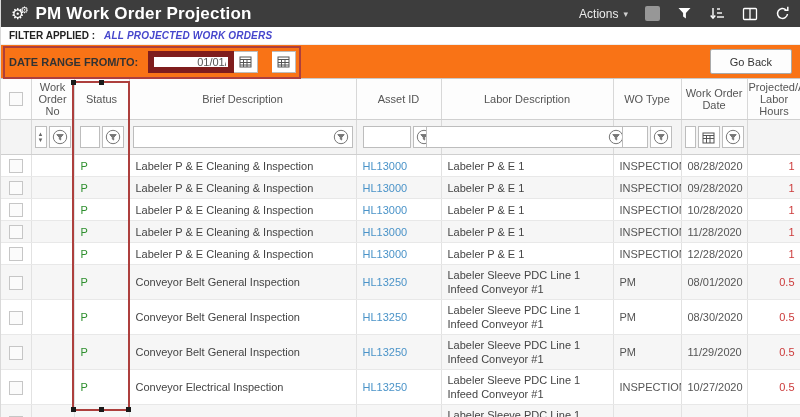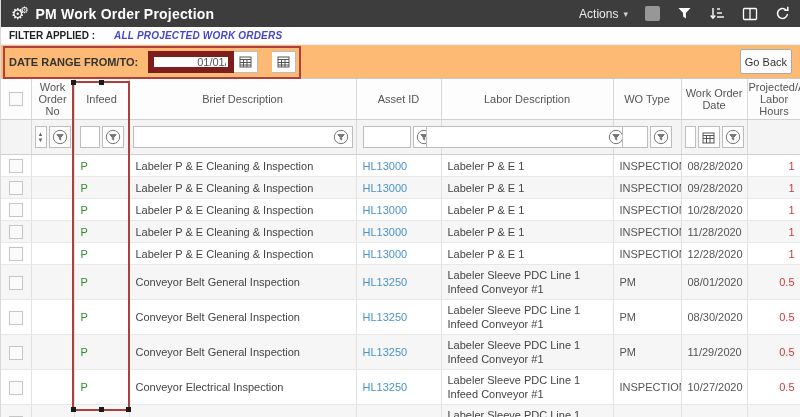--- a/index.html
+++ b/index.html
@@ -4,39 +4,39 @@
 <style>
   html,body{margin:0;padding:0;}
   body{font-family:"Liberation Sans", sans-serif;background:#fff;}
   .app{position:relative;width:800px;height:417px;overflow:hidden;background:#fff;border-left:1px solid #d9d9d9;box-sizing:border-box;}
 
   
   .titlebar{height:27px;background:#3d3d3d;color:#fff;display:flex;align-items:center;padding:0 10px;box-sizing:border-box;}
   .cogs{color:#fff;white-space:nowrap;line-height:1;}
   .cogs .g1{font-size:15px;}
   .cogs .g2{font-size:9px;margin-left:-4px;vertical-align:top;}
-  .tb-title{font-size:14px;font-weight:600;margin-left:7px;letter-spacing:.2px;}
+  .tb-title{font-size:17px;font-weight:600;margin-left:7px;letter-spacing:.2px;}
   .tb-right{margin-left:auto;display:flex;align-items:center;gap:17px;}
   .actions{font-size:12px;color:#ececec;display:flex;align-items:center;gap:5px;cursor:default;}
   .chev{font-size:9px;color:#cfcfcf;}
   .swatch{width:15px;height:15px;background:#979797;border-radius:2px;}
   .tbicon{display:flex;align-items:center;}
 
   
   .filterbar{height:18px;background:#fff;display:flex;align-items:center;padding:0 8px;font-size:10px;border-bottom:1px solid #ededed;box-sizing:border-box;}
   .fa-label{font-weight:bold;color:#222;}
-  .fa-value{color:#4646cc;font-style:italic;font-weight:bold;margin-left:19px;letter-spacing:.2px;}
-
-  
-  .datebar{height:34px;background:#fdba74;display:flex;align-items:center;padding:0 8px;border-bottom:1px solid #c9c9c9;box-sizing:border-box;}
+  .fa-value{color:#4646cc;font-style:italic;font-weight:bold;margin-left:9px;letter-spacing:.2px;}
+
+  
+  .datebar{height:34px;background:#f97316;display:flex;align-items:center;padding:0 8px;border-bottom:1px solid #c9c9c9;box-sizing:border-box;}
   .dr-label{font-size:11px;font-weight:bold;color:#333;margin-right:10px;}
   .dategroup{display:flex;align-items:center;margin-right:14px;}
   .dateinput{width:86px;height:22px;border:6px solid #7f1d1d;background:#fff;text-align:center;font-size:11px;color:#555;box-sizing:border-box;font-family:"Liberation Sans",sans-serif;padding-left:43px;}
   .calbtn{width:24px;height:22px;border:1px solid #bdbdbd;border-left:none;background:#fff;display:flex;align-items:center;justify-content:center;padding:0;box-sizing:border-box;}
-  .goback{margin-left:auto;height:25px;padding:0 4px;border:1px solid #a9a9a9;background:#fdfdfd;font-size:11px;color:#333;border-radius:2px;font-family:"Liberation Sans",sans-serif;}
+  .goback{margin-left:auto;height:25px;padding:0 19px;border:1px solid #a9a9a9;background:#fdfdfd;font-size:11px;color:#333;border-radius:2px;font-family:"Liberation Sans",sans-serif;}
 
   
   table.grid{width:800px;table-layout:fixed;border-collapse:collapse;font-size:11px;color:#444;background:#fff;}
   .grid th{font-weight:normal;color:#555;font-size:11px;line-height:12px;padding:2px 1px;border-right:1px solid #d8d8d8;border-bottom:1px solid #d0d0d0;text-align:center;vertical-align:middle;height:28px;background:#fdfdfd;overflow:hidden;}
   .grid tr.filters td{background:#f4f4f4;border-right:1px solid #d8d8d8;border-bottom:1px solid #cfcfcf;padding:4px 3px;height:26px;vertical-align:middle;}
   .grid tbody td{border-right:1px solid #e2e2e2;border-bottom:1px solid #e8e8e8;padding:3px 6px;vertical-align:middle;line-height:14px;overflow:hidden;}
   .grid tbody tr:nth-child(even){background:#f6f6f6;}
   .cell-cb{text-align:center;}
   .cell-status{color:#2e8f2e;padding-left:9px;}
   .alink{color:#4a93c8;cursor:pointer;}
@@ -145,21 +145,21 @@
         <col style="width:85px">
         <col style="width:172px">
         <col style="width:68px">
         <col style="width:66px">
         <col style="width:54px">
     </colgroup>
     <thead>
       <tr>
         <th><span class="cbx"></span></th>
         <th><span>Work Order No</span></th>
-        <th><span>Infeed</span></th>
+        <th><span>Status</span></th>
         <th><span>Brief Description</span></th>
         <th><span>Asset ID</span></th>
         <th><span>Labor Description</span></th>
         <th><span>WO Type</span></th>
         <th><span>Work Order Date</span></th>
         <th><span>Projected/A Labor Hours</span></th>
       </tr>
       <tr class="filters">
         <td></td>
         <td>

